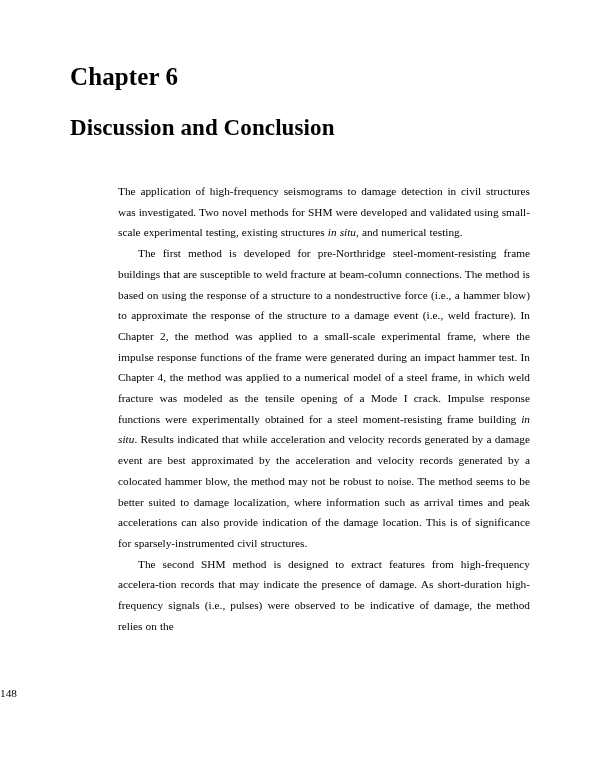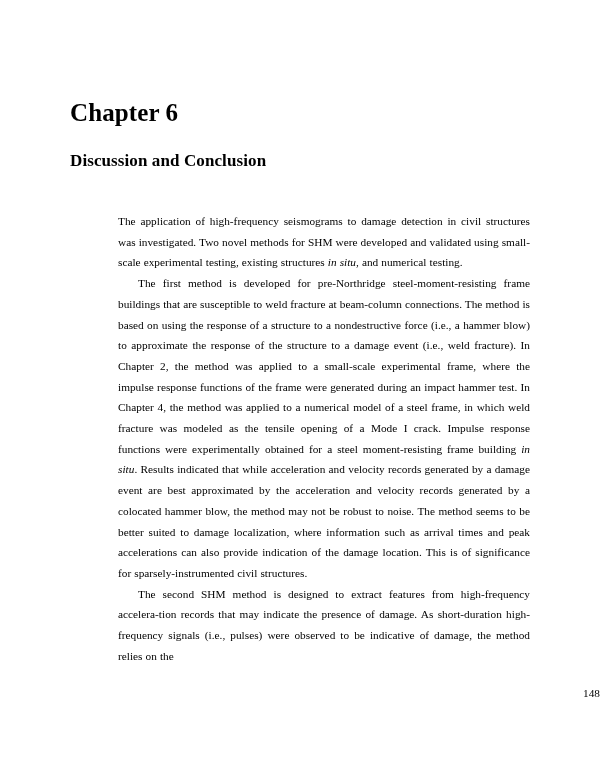--- a/index.html
+++ b/index.html
@@ -27,24 +27,24 @@
     left: 70px;
     top: 0;
     width: 460px;
   }
   .chapter-label {
     font-size: 25px;
     font-weight: bold;
     line-height: 1;
     letter-spacing: 0.1px;
     margin: 0;
-    padding-top: 100px;
+    padding-top: 64px;
   }
   .chapter-title {
-    font-size: 17px;
+    font-size: 23px;
     font-weight: bold;
     line-height: 1;
     letter-spacing: 0.1px;
     margin: 0;
     padding-top: 27px;
   }
   .body-block {
     padding-top: 42px;
     margin-left: 48px;
   }
@@ -65,21 +65,21 @@
     text-indent: 20px;
   }
   .it {
     font-style: italic;
   }
   .page-number {
     position: absolute;
     left: 0;
     right: 0;
     top: 688px;
-    text-align: right;
+    text-align: left;
     font-size: 11.3px;
     line-height: 1;
   }
 </style>
 </head>
 <body>
 
 <div class="page">
 
   <div class="content">

